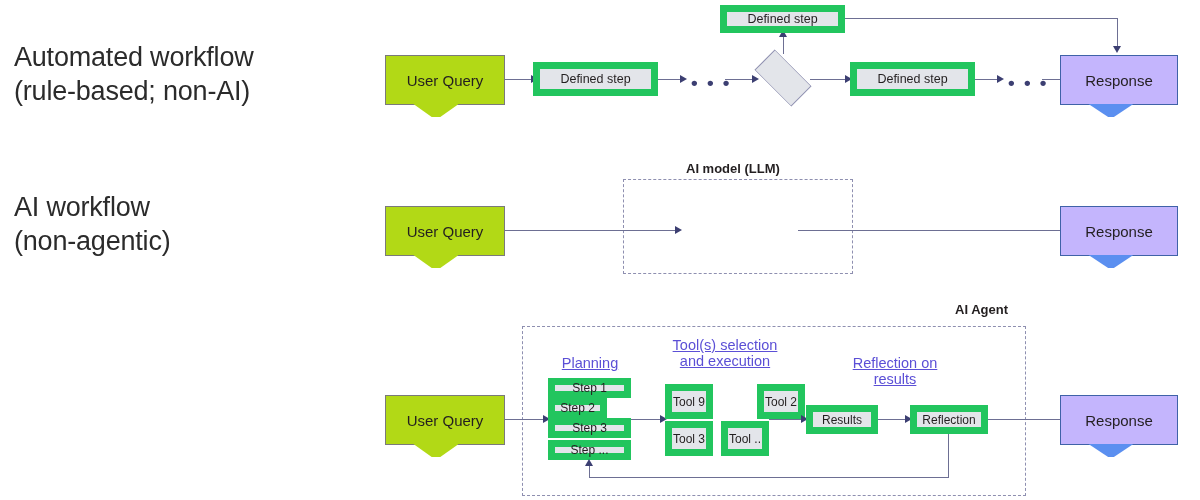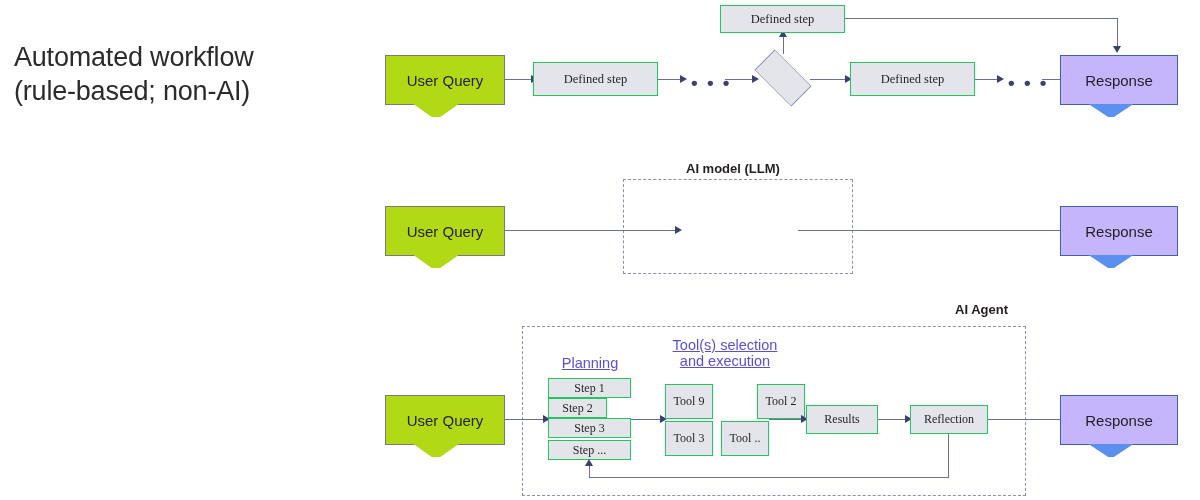--- a/index.html
+++ b/index.html
@@ -55,26 +55,25 @@
       clip-path:polygon(0 0, 100% 0, 100% 0, 56% 100%, 44% 100%, 0 0); }
   .cal-blue { background:#c4b5fd;text-align:right; }
   .cal-blue .tail::before { background:#5b8ff0; border-left:1px solid #3f62a8; border-right:1px solid #3f62a8;
       clip-path:polygon(0 0, 100% 0, 100% 0, 56% 100%, 44% 100%, 0 0); }
   .cal-blue { border-color:#3f62a8; }
 
   
   .gbox {
     position:absolute;
     background:#e3e5ea;
-    border:1px solid #22c55e;
+    border:7px solid #22c55e;
     display:flex; align-items:center; justify-content:center;
     font-size:12.5px;
     color:#231f20;
     text-align:center;
-    font-family:Liberation Serif, serif;
   }
   .gbox.sm { font-size:12px; }
 
   
   .diamond {
     position:absolute;
     background:#e3e5ea;
     border:1px solid #8e8fb0;
     transform: rotate(45deg) scaleY(0.55);
   }
@@ -181,20 +180,22 @@
   <div class="dots" style="left:1008px; top:73px;">• • •</div>
 
   <div class="ln h" style="left:1042px; top:79px; width:26px;"></div>
   <div class="arrowhead right" style="left:1065px; top:75px;"></div>
 
   <div class="callout cal-blue" id="r1-response" style="left:1060px; top:55px; width:118px; height:50px;">
     <span>Response</span>
     <span class="tail"></span>
   </div>
 
+  <div class="row-label" id="label-row-2">AI workflow
+(non-agentic)</div>
 
   <div class="dash-title" style="left:686px; top:161px;">AI model (LLM)</div>
   <div class="dashbox" style="left:623px; top:179px; width:230px; height:95px;"></div>
 
   <div class="callout cal-green" id="r2-query" style="left:385px; top:206px; width:120px; height:50px;">
     <span>User Query</span>
     <span class="tail"></span>
   </div>
 
   <div class="ln h" style="left:505px; top:230px; width:173px;"></div>
@@ -214,20 +215,22 @@
   <div class="dashbox" style="left:522px; top:326px; width:504px; height:170px;"></div>
 
   <div class="callout cal-green" id="r3-query" style="left:385px; top:395px; width:120px; height:50px;">
     <span>User Query</span>
     <span class="tail"></span>
   </div>
 
   <div class="pcap" style="left:540px; top:355px; width:100px;">Planning</div>
   <div class="pcap" style="left:655px; top:337px; width:140px;">Tool(s) selection
 and execution</div>
+  <div class="pcap" style="left:830px; top:355px; width:130px;">Reflection on
+results</div>
 
   <div class="ln h" style="left:505px; top:419px; width:41px;"></div>
   <div class="arrowhead right" style="left:543px; top:415px;"></div>
 
   <div class="gbox sm" style="left:548px; top:378px; width:83px; height:20px;">
     <span>Step 1</span>
     </div>
   <div class="gbox sm" style="left:548px; top:398px; width:59px; height:20px;">
     <span>Step 2</span>
     </div>

